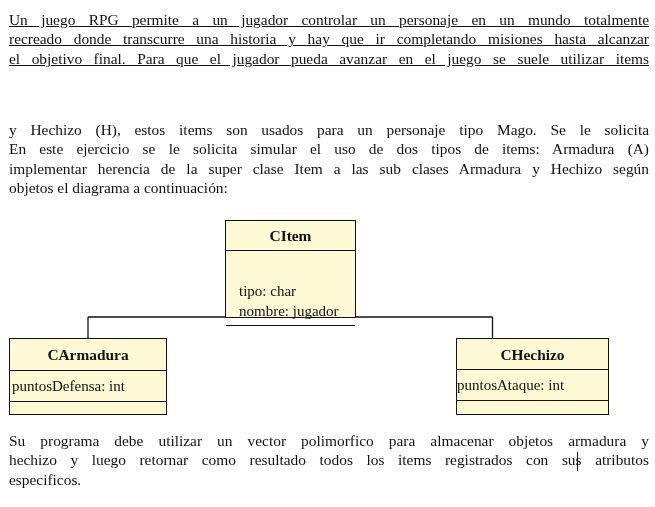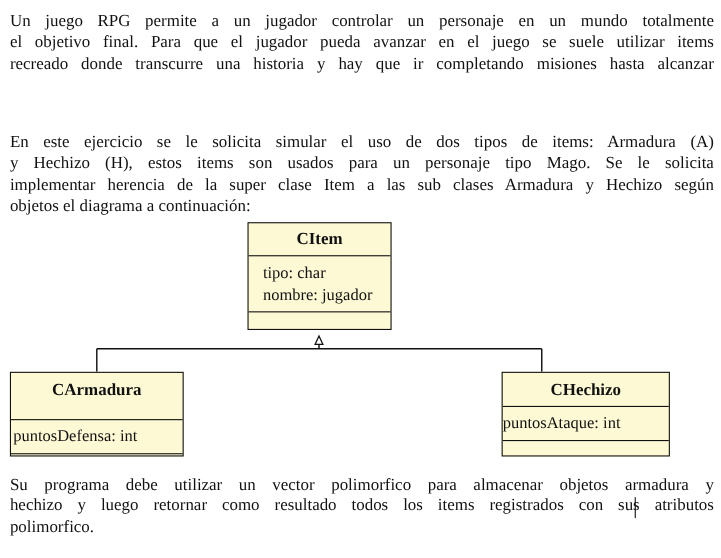--- a/index.html
+++ b/index.html
@@ -28,21 +28,21 @@
     .line {
       display: block;
       text-align: justify;
       text-align-last: justify;
       white-space: nowrap;
       height: 19.4px;
     }
     .line.last {
       text-align-last: left;
     }
-    .p1 { top: 10px; }
+    .p1 { top: 10px; text-decoration: underline; }
     .p2 { top: 120px; }
     .p3 { top: 431px; }
 
     .uml-box {
       position: absolute;
       background: #fdf9d4;
       border: 1.3px solid #111;
       box-sizing: border-box;
       font-family: "Liberation Serif", "DejaVu Serif", serif;
     }
@@ -58,26 +58,26 @@
       box-sizing: border-box;
       font-size: 15px;
       line-height: 19.5px;
     }
     .uml-attr {
       display: block;
       white-space: nowrap;
     }
     .uml-ops { }
 
-    #box-citem { left: 225px; top: 202px; width: 131px; height: 98px; }
+    #box-citem { left: 225px; top: 220px; width: 131px; height: 98px; }
     #box-citem .uml-title { height: 30px; line-height: 30px; }
-    #box-citem .uml-attrs { height: 51px; padding: 7px 0 0 13px; }
+    #box-citem .uml-attrs { height: 51px; padding: 7px 0 0 13px; margin-top: 24px; }
 
     #box-carmadura { left: 9px; top: 338px; width: 158px; height: 77px; }
-    #box-carmadura .uml-title { height: 43px; line-height: 31px; }
+    #box-carmadura .uml-title { height: 32px; line-height: 31px; }
     #box-carmadura .uml-attrs { height: 31px; line-height: 31px; padding-left: 2px; }
 
     #box-chechizo { left: 416px; top: 338px; width: 153px; height: 77px; margin-left: 40px; }
     #box-chechizo .uml-title { height: 31px; line-height: 31px; }
     #box-chechizo .uml-attrs { height: 31px; line-height: 31px; }
 
     .connector {
       position: absolute;
       left: 0; top: 0;
       width: 655px; height: 507px;
@@ -90,27 +90,27 @@
       width: 1.4px;
       height: 19px;
       background: #111;
     }
   </style>
 </head>
 <body>
 
 <div class="para p1">
   <span class="line">Un juego RPG permite a un jugador controlar un personaje en un mundo totalmente</span>
+  <span class="line">recreado donde transcurre una historia y hay que ir completando misiones hasta alcanzar</span>
   <span class="line">el objetivo final.  Para que el jugador pueda avanzar en el juego se suele utilizar items</span>
-  <span class="line">recreado donde transcurre una historia y hay que ir completando misiones hasta alcanzar</span>
 </div>
 
 <div class="para p2">
+  <span class="line">y Hechizo (H), estos items son usados para un personaje tipo Mago.  Se le solicita</span>
   <span class="line">En este ejercicio se le solicita simular el uso de dos tipos de items:  Armadura (A)</span>
-  <span class="line">y Hechizo (H), estos items son usados para un personaje tipo Mago.  Se le solicita</span>
   <span class="line">implementar herencia de la super clase Item a las sub clases Armadura y Hechizo según</span>
   <span class="line last">objetos el diagrama a continuación:</span>
 </div>
 
 <svg class="connector" viewBox="0 0 655 507" xmlns="http://www.w3.org/2000/svg">
   <g stroke="#111" stroke-width="1.3" fill="none">
 
     <line x1="290" y1="313" x2="290" y2="317"></line>
 
     <line x1="88" y1="317" x2="492.5" y2="317"></line>
@@ -144,16 +144,16 @@
   <div class="uml-title">CHechizo</div>
   <div class="uml-attrs">
     <span class="uml-attr">puntosAtaque: int</span>
   </div>
   <div class="uml-ops"></div>
 </div>
 
 <div class="para p3">
   <span class="line">Su programa debe utilizar un vector polimorfico para almacenar objetos armadura y</span>
   <span class="line">hechizo y luego retornar como resultado todos los items registrados con sus atributos</span>
-  <span class="line last">polimorfico.</span>
+  <span class="line last">especificos.</span>
 </div>
 
 <div class="cursor"></div>
 
 </body></html>

